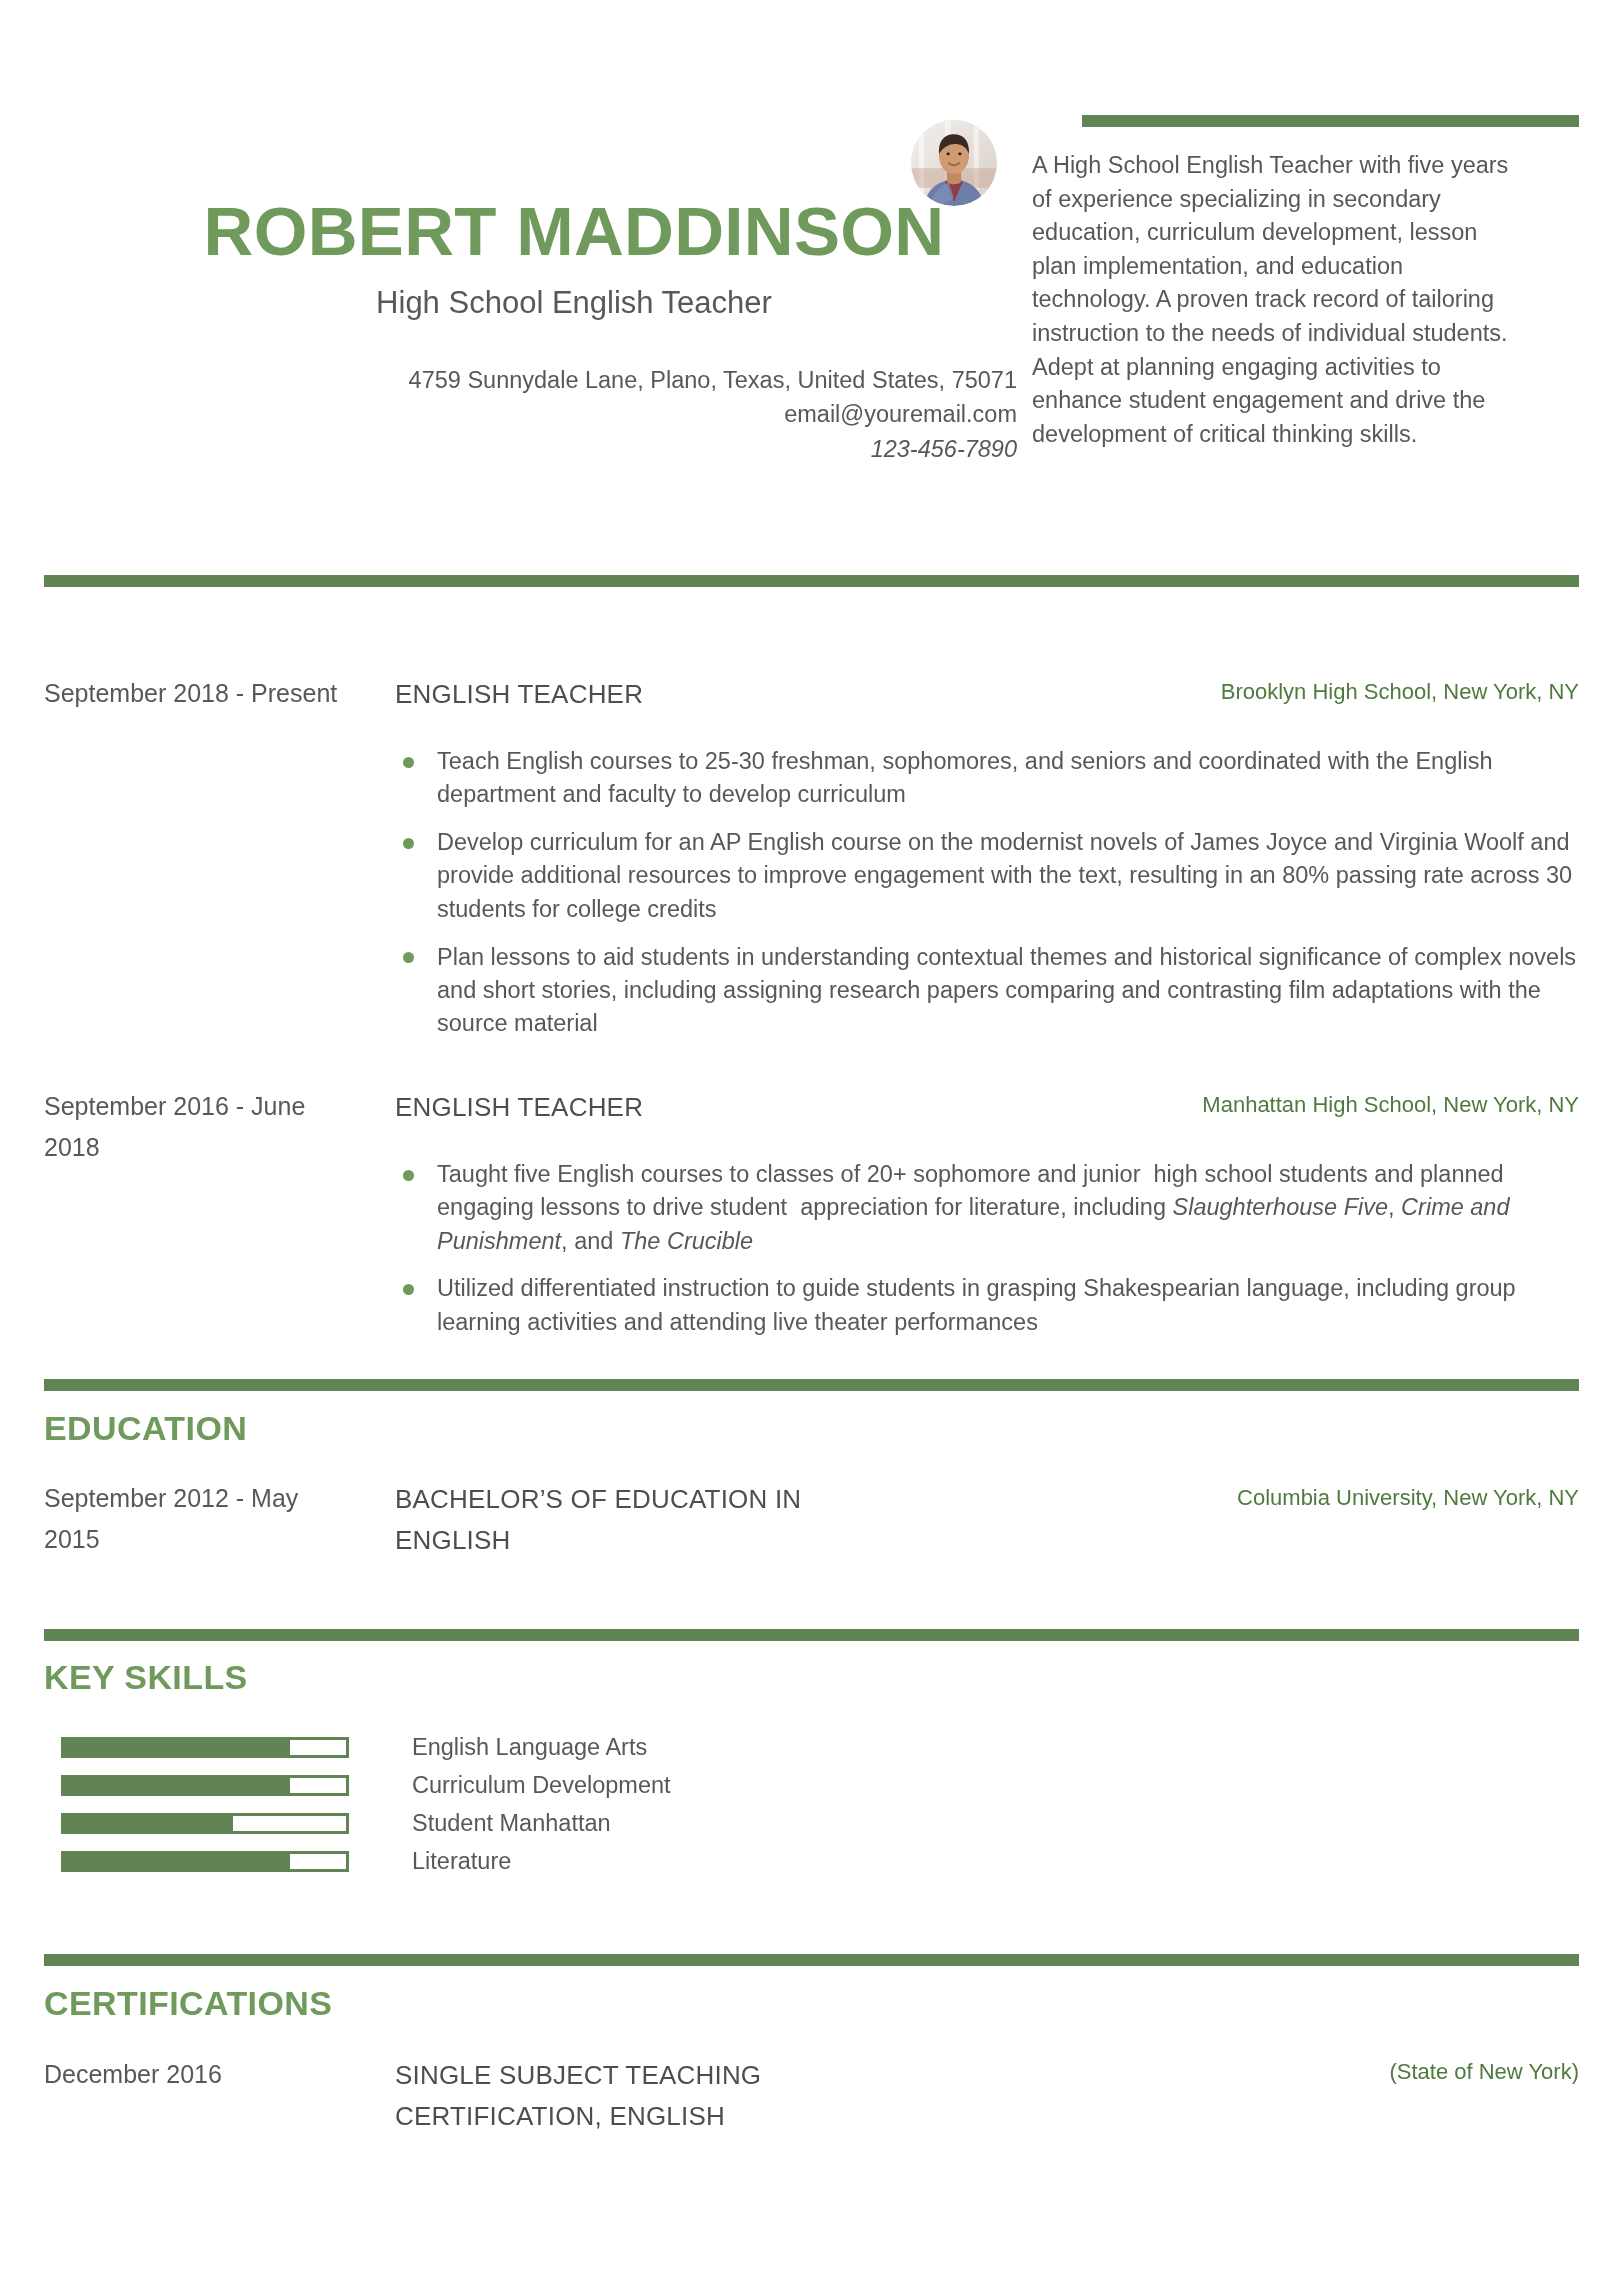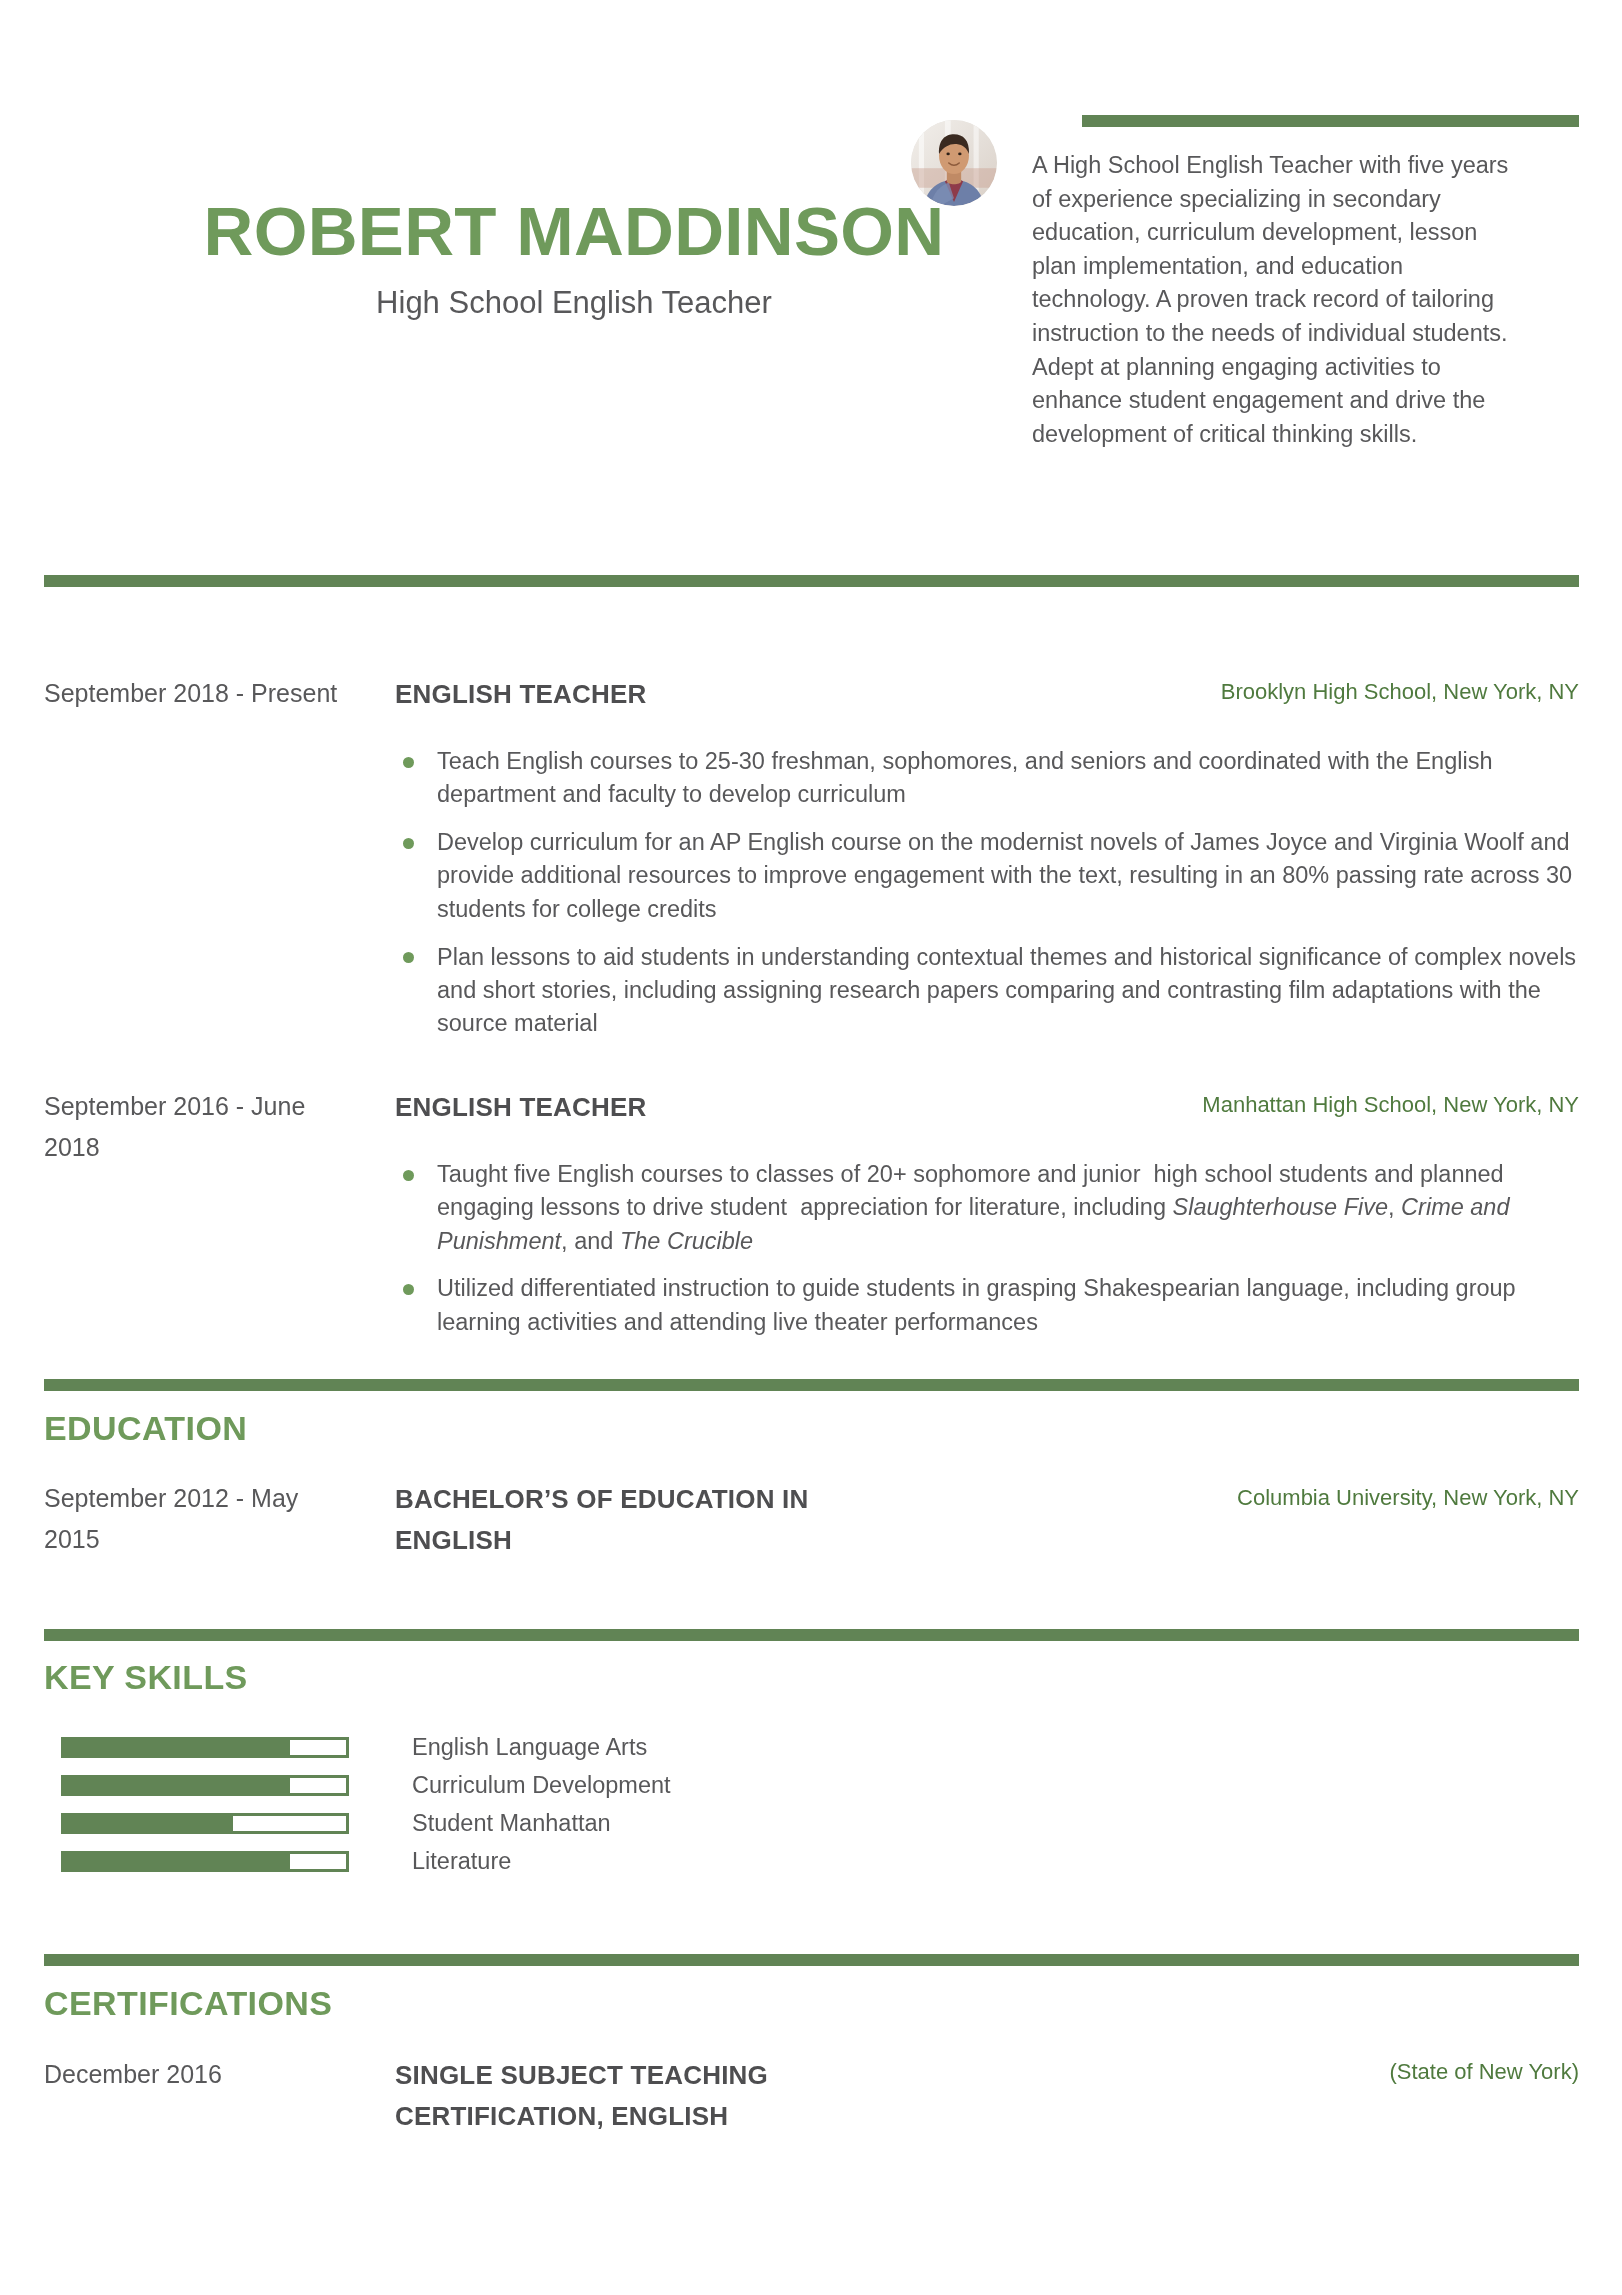--- a/index.html
+++ b/index.html
@@ -122,21 +122,21 @@
     color: #58585a;
   }
 
   .entry .role {
     position: absolute;
     left: 395px;
     top: 1.3px;
     width: 686px;
     font-size: 26px;
     line-height: 1.55;
-    font-weight: 700;
+    font-weight: 400;
     color: #4e4e50;
     letter-spacing: 0.2px;
   }
 
   .entry .org {
     position: absolute;
     right: 44px;
     top: 3.9px;
     width: 654px;
     text-align: right;
@@ -245,20 +245,25 @@
 
         <ellipse cx="57" cy="52" rx="2.6" ry="2.2" fill="#2d2018"></ellipse>
         <ellipse cx="75" cy="52" rx="2.6" ry="2.2" fill="#2d2018"></ellipse>
       </g>
     </svg>
   </div>
 
   <div class="header-left">
     <div class="name">ROBERT MADDINSON</div>
     <div class="job-title">High School English Teacher</div>
+    <div class="contact">
+      <div>4759 Sunnydale Lane, Plano, Texas, United States, 75071</div>
+      <div>email@youremail.com</div>
+      <div class="phone">123-456-7890</div>
+    </div>
   </div>
 
   <div class="rule summary-rule"></div>
   <div class="summary">A High School English Teacher with five years of experience specializing  in secondary education, curriculum development, lesson plan  implementation, and education technology. A proven track record of  tailoring instruction to the needs of individual students. Adept at  planning engaging activities to enhance student engagement and drive the  development of critical thinking skills.</div>
 
   <div class="rule" style="left:44px; top:575px; width:1535px;"></div>
 
   <div class="entry" style="top:673px;">
     <div class="dates">September 2018 - Present</div>
     <div class="role">ENGLISH TEACHER</div>

